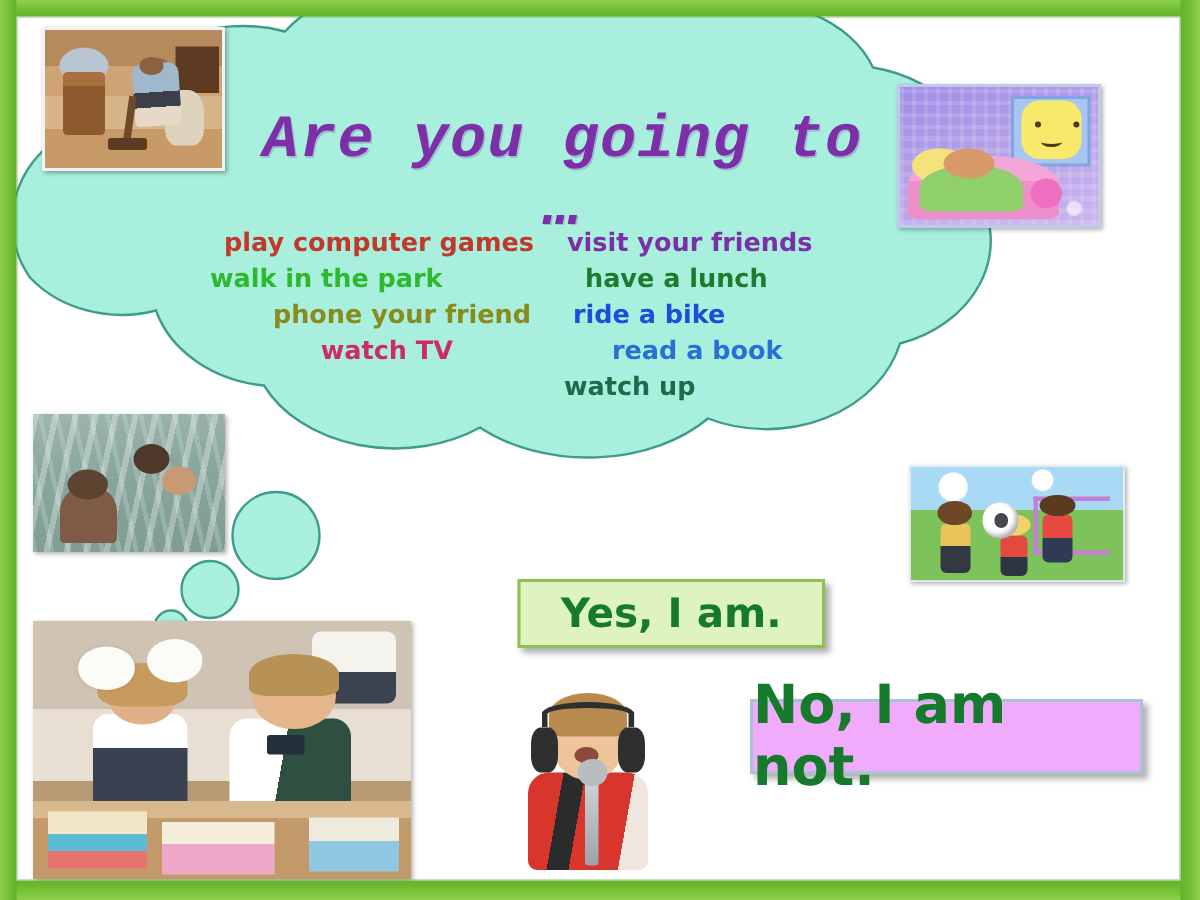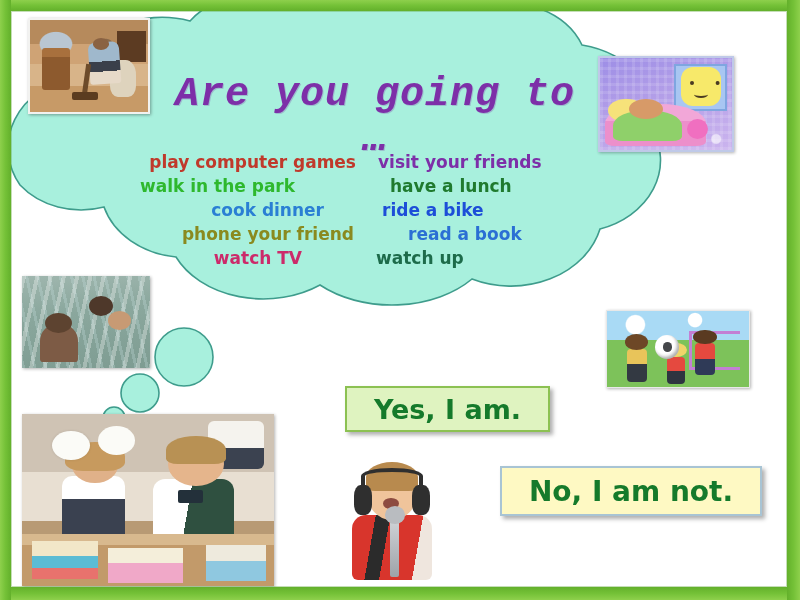--- a/index.html
+++ b/index.html
@@ -81,23 +81,23 @@
     box-shadow:3px 3px 4px rgba(80,80,80,.45);
   }
   #answer-yes {
     left:345px; top:386px; width:205px; height:46px;
     background:#dff3c0;
     border:2px solid #8cc152;
     color:#157a2b; font-size:27px;
   }
   #answer-no {
     left:500px; top:466px; width:262px; height:50px;
-    background:#fef9c3;
+    background:#f0abfc;
     border:2px solid #a8c4d4;
-    color:#157a2b; font-size:28px;
+    color:#157a2b; font-size:36px;
   }
 
   
   .photo { position:absolute; overflow:hidden; z-index:25; }
   .photo .inner { position:absolute; inset:0; }
 
   
   #photo-sweeping { left:28px; top:18px; width:122px; height:96px;
       border:2px solid #f2f2f0; box-shadow:1px 1px 3px rgba(0,0,0,.35); }
   #photo-sweeping .inner {
@@ -408,21 +408,20 @@
     </svg>
   </div>
 
   <div id="title">Are you going to …</div>
 
   <div class="activity-cols">
 
     <div class="col col-left">
       <div class="act l0" style="color:#c0392b">play computer games</div>
       <div class="act l1" style="color:#2eb82e">walk in the park</div>
-      <div class="act l2" style="color:#2a7fd4">cook dinner</div>
       <div class="act l3" style="color:#8a8a1f">phone your friend</div>
       <div class="act l4" style="color:#cc2a6a">watch TV</div>
     </div>
 
     <div class="col col-right">
       <div class="act ind0" style="color:#7d2fa8">visit your friends</div>
       <div class="act ind1" style="color:#1f7a2e">have a lunch</div>
       <div class="act ind2" style="color:#1d4ed8">ride a bike</div>
       <div class="act ind3" style="color:#2a6fd4">read a book</div>
       <div class="act ind4" style="color:#1d6b4a">watch up</div>

